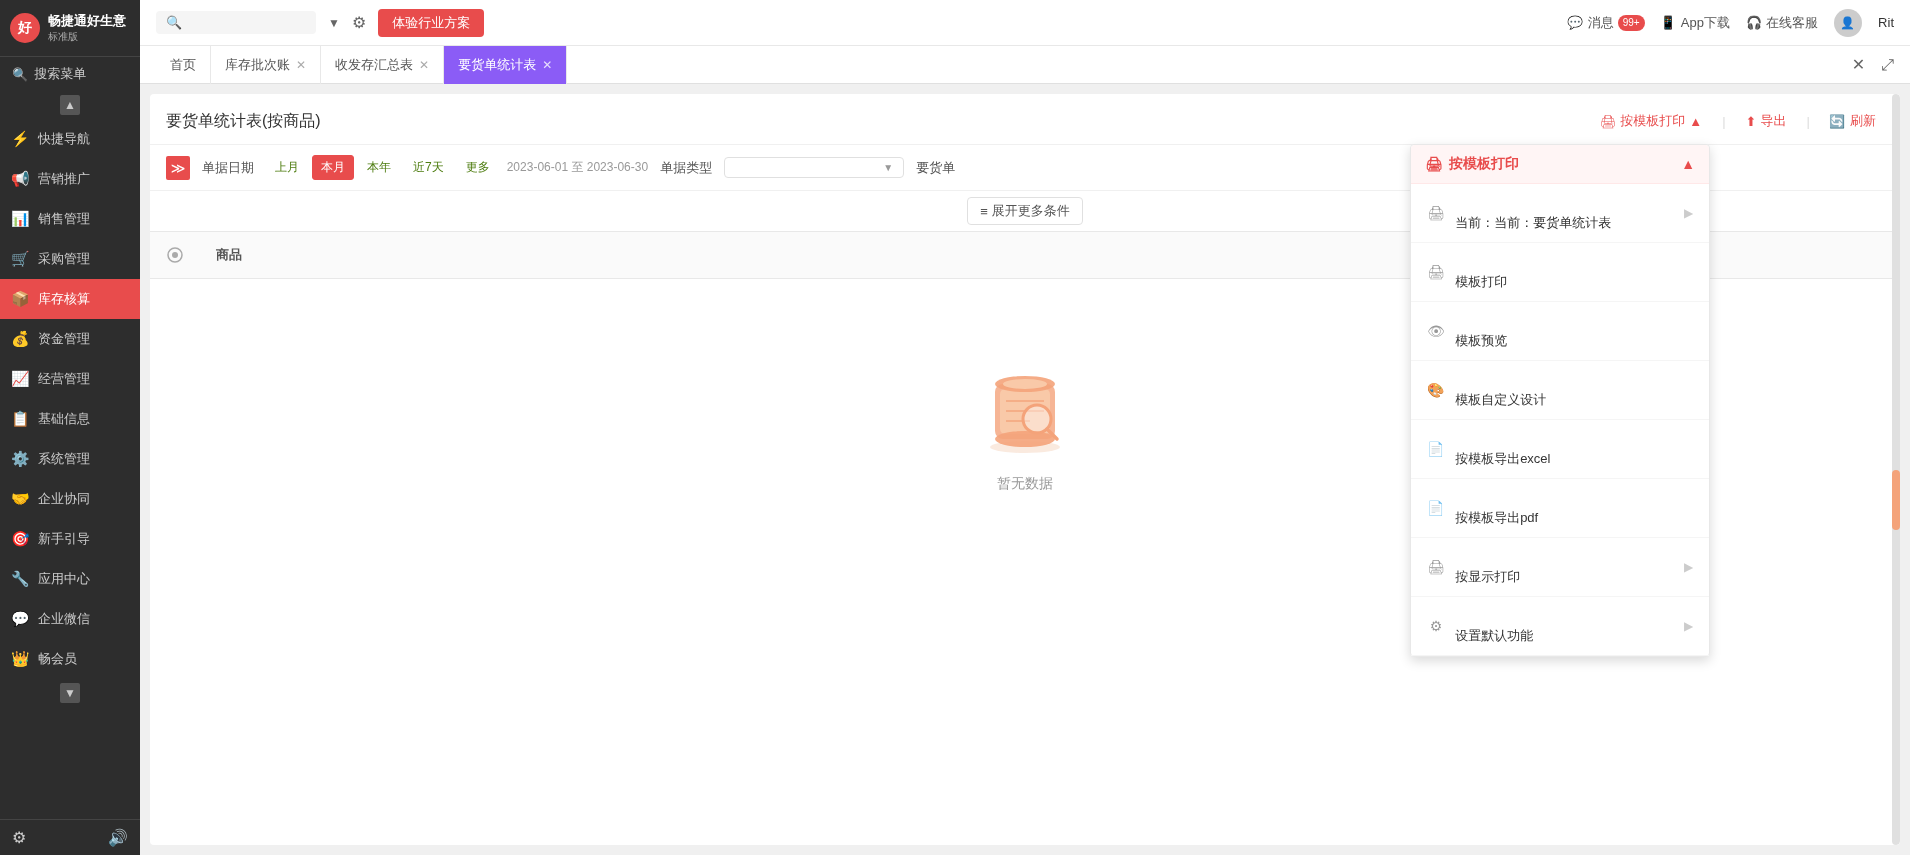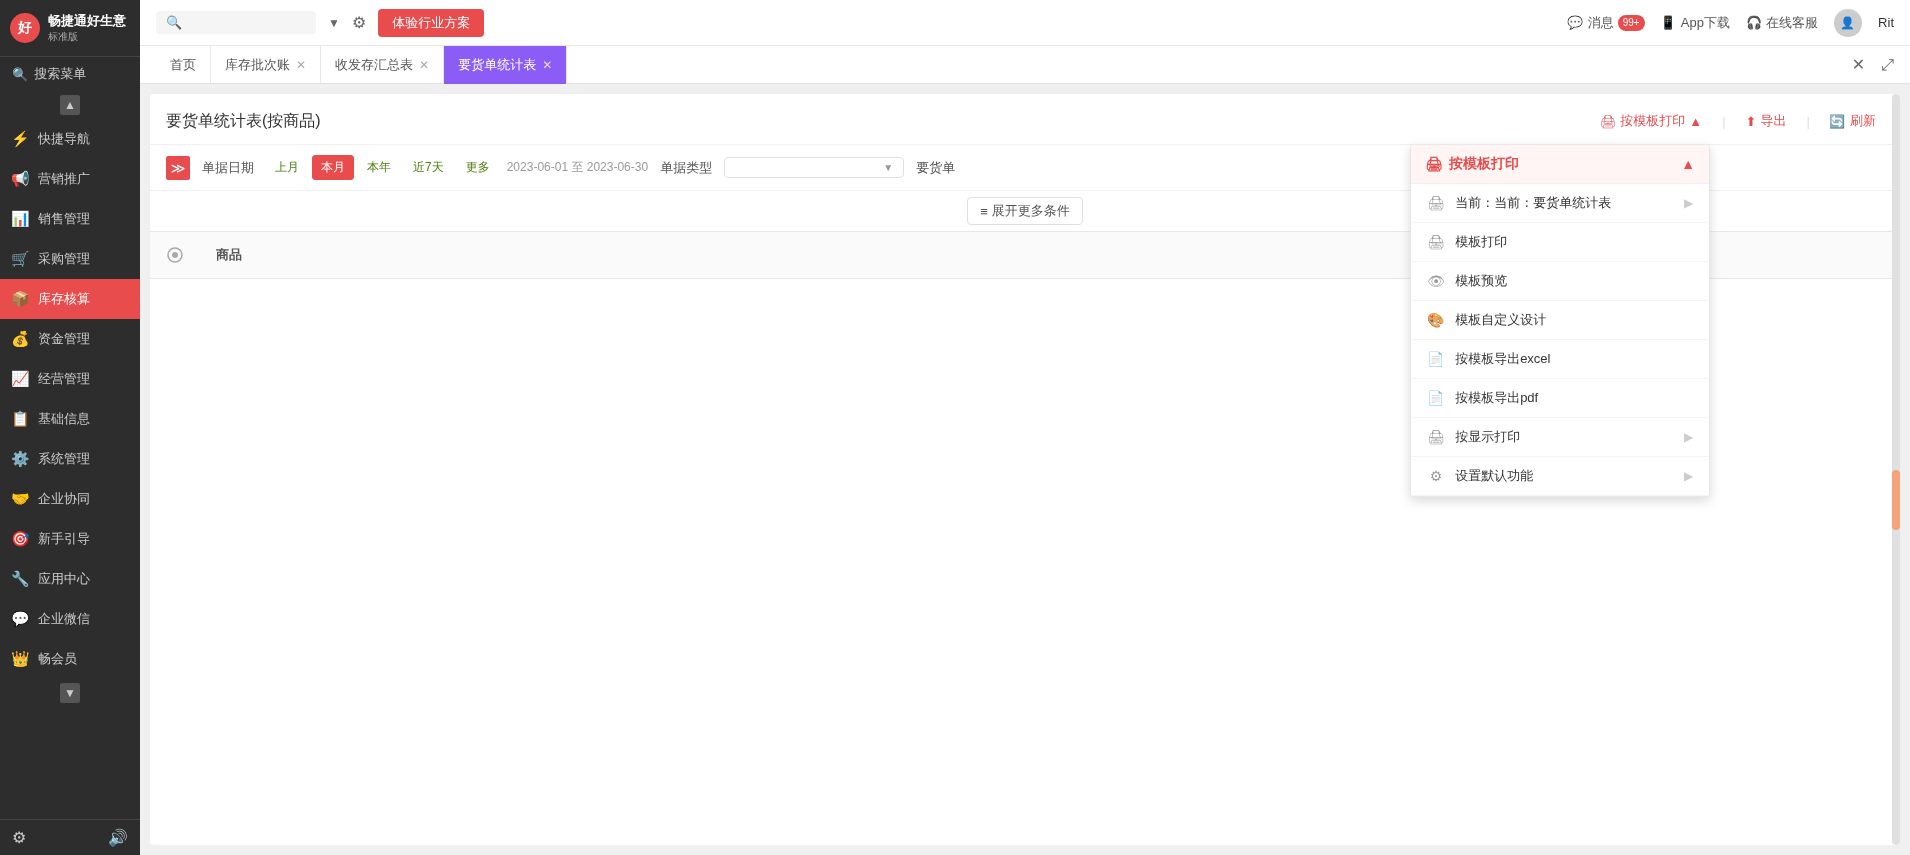--- a/index.html
+++ b/index.html
@@ -272,21 +272,21 @@
     .dropdown-arrow-up { color: #e84c4c; cursor: pointer; font-size: 14px; }
 
     .dropdown-item {
       display: flex; align-items: center; gap: 10px;
       padding: 10px 16px;
       cursor: pointer;
       color: #333; font-size: 13px;
       border-bottom: 1px solid #f5f5f5;
     }
     .dropdown-item-icon { color: #999; font-size: 14px; width: 18px; text-align: center; }
-    .dropdown-item-label { flex: 1; }
+    .dropdown-item-label { flex: 1; margin-top: 20px; }
     .dropdown-item-arrow { color: #ccc; font-size: 12px; }
     .dropdown-item.has-sub { }
     .win-btn { cursor: pointer; color: #666; font-size: 16px; padding: 2px 4px; }
 
     
     .right-scrollbar {
       width: 8px;
       background: #e0e0e0;
       position: absolute;
       right: 0;
@@ -560,18 +560,40 @@
         </svg>
       </div>
       <div class="table-col col-goods">
         <span>商品</span>
       </div>
       <div class="table-col col-amount">
         <span>零售金额</span>
       </div>
     </div>
 
+    <div class="empty-state">
+      <svg class="empty-icon" viewBox="0 0 120 100">
+
+        <ellipse cx="60" cy="88" rx="35" ry="6" fill="#f5d5c0" opacity="0.5"></ellipse>
+
+        <rect x="30" y="25" width="60" height="55" rx="8" fill="#f4a37a" opacity="0.8"></rect>
+        <rect x="35" y="30" width="50" height="45" rx="5" fill="#f9c9a8"></rect>
+
+        <line x1="41" y1="42" x2="79" y2="42" stroke="#f4a37a" stroke-width="2" opacity="0.7"></line>
+        <line x1="41" y1="52" x2="79" y2="52" stroke="#f4a37a" stroke-width="2" opacity="0.7"></line>
+        <line x1="41" y1="62" x2="65" y2="62" stroke="#f4a37a" stroke-width="2" opacity="0.7"></line>
+
+        <circle cx="72" cy="60" r="14" stroke="#f4a37a" stroke-width="3" fill="rgba(255,255,255,0.4)"></circle>
+        <line x1="82" y1="70" x2="92" y2="80" stroke="#f4a37a" stroke-width="3.5" stroke-linecap="round"></line>
+
+        <ellipse cx="60" cy="25" rx="30" ry="8" fill="#f4a37a" opacity="0.9"></ellipse>
+        <ellipse cx="60" cy="25" rx="22" ry="5" fill="#f9c9a8"></ellipse>
+
+        <ellipse cx="60" cy="80" rx="30" ry="8" fill="#f4a37a" opacity="0.9"></ellipse>
+      </svg>
+      <span class="empty-text">暂无数据</span>
+    </div>
 
     <div class="right-scrollbar">
       <div class="scrollbar-thumb"></div>
     </div>
   </div>
 </div>
 
 </body></html>

